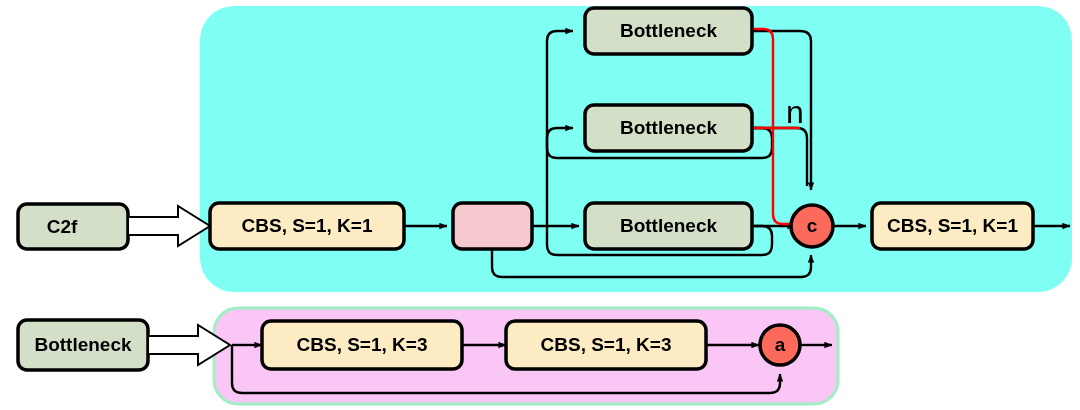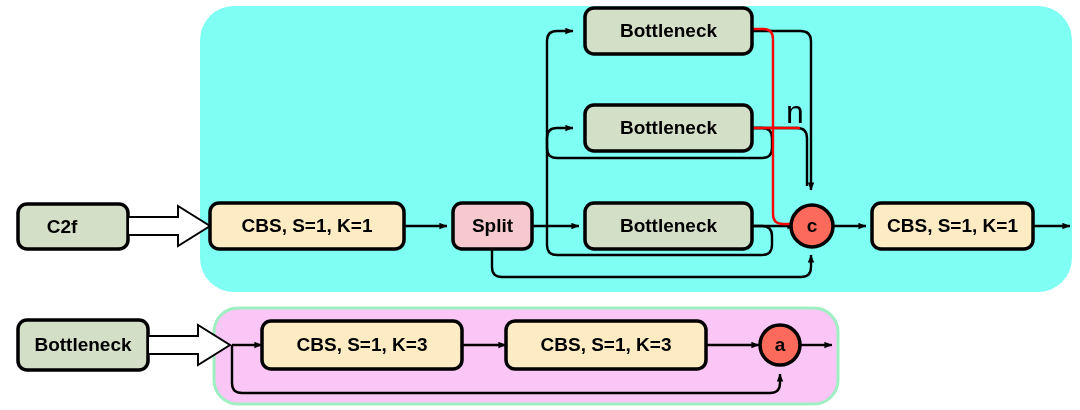--- a/index.html
+++ b/index.html
@@ -84,22 +84,20 @@
 
     <circle cx="780" cy="345" r="20" fill="#FB6A5A" stroke="#000" stroke-width="3.5"></circle>
   </svg>
 
   <div class="lbl" style="position:absolute;left:18px;top:204px;width:88px;height:45px;
               display:flex;align-items:center;justify-content:center;font-size:19px;">C2f</div>
 
   <div class="lbl" style="position:absolute;left:210px;top:203px;width:194px;height:46px;
               display:flex;align-items:center;justify-content:center;font-size:19px;">CBS, S=1, K=1</div>
 
-  <div class="lbl" style="position:absolute;left:453px;top:203px;width:79px;height:46px;
-              display:flex;align-items:center;justify-content:center;font-size:19px;">Split</div>
 
   <div class="lbl" style="position:absolute;left:585px;top:8px;width:167px;height:46px;
               display:flex;align-items:center;justify-content:center;font-size:19px;">Bottleneck</div>
 
   <div class="lbl" style="position:absolute;left:585px;top:105px;width:167px;height:46px;
               display:flex;align-items:center;justify-content:center;font-size:19px;">Bottleneck</div>
 
   <div class="lbl" style="position:absolute;left:585px;top:203px;width:167px;height:46px;
               display:flex;align-items:center;justify-content:center;font-size:19px;">Bottleneck</div>
 

